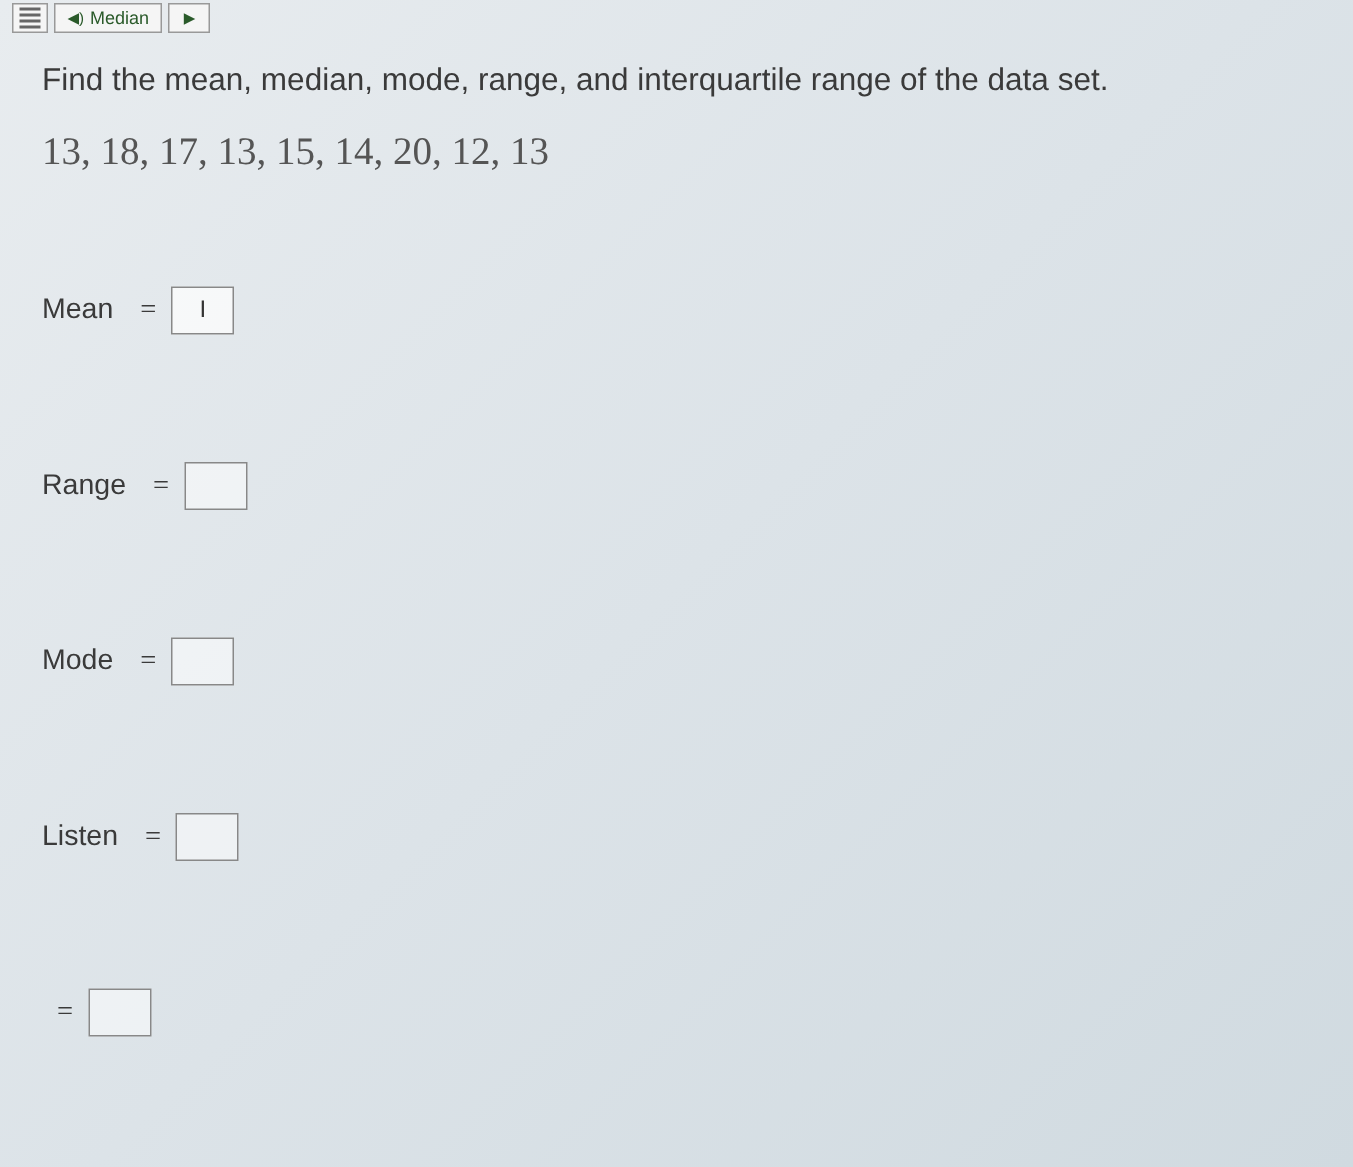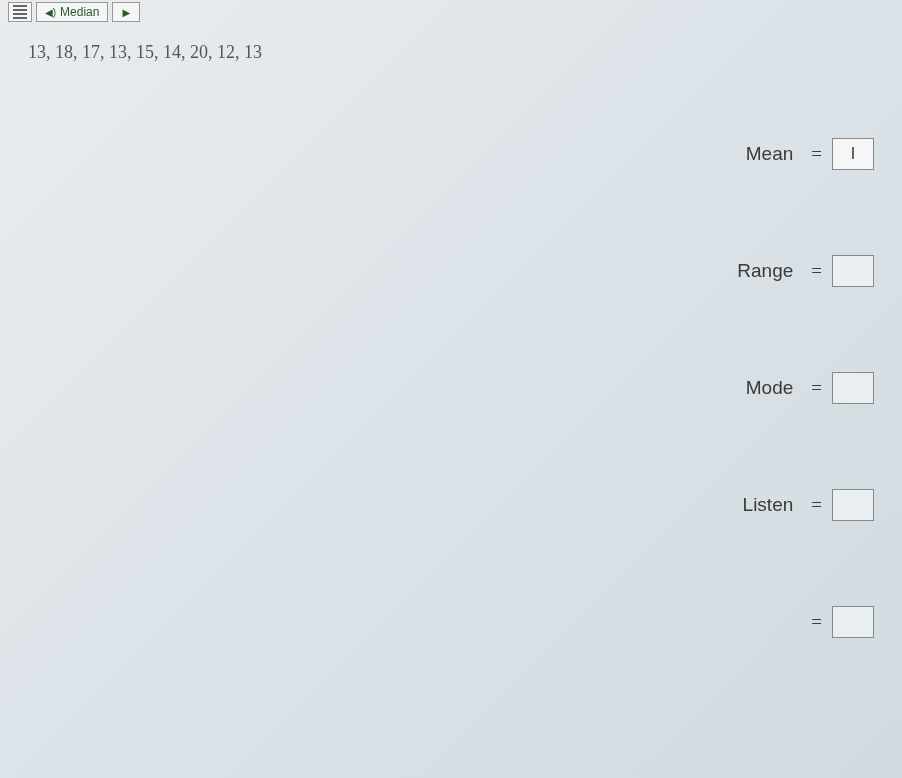--- a/index.html
+++ b/index.html
@@ -71,32 +71,31 @@
     .content {
       padding: 18px 28px;
     }
     .question {
       font-size: 21px;
       color: #3a3a3a;
       margin-bottom: 20px;
       font-weight: 400;
     }
     .data-set {
-      font-size: 18px;
+      font-size: 26px;
       color: #555;
       margin-bottom: 75px;
       font-family: 'Times New Roman', serif;
     }
     .answer-row {
       display: flex;
       align-items: center;
       margin-bottom: 85px;
       font-size: 19px;
       color: #3a3a3a;
-      justify-content: flex-end;
     }
     .answer-row:last-of-type {
       margin-bottom: 40px;
     }
     .label {
       margin-right: 8px;
     }
     .equals {
       margin: 0 10px;
       font-family: 'Times New Roman', serif;
@@ -129,20 +128,21 @@
   <button class="listen-btn">
     <span class="sound-icon">◀)</span>
     <span>Median</span>
   </button>
   <button class="play-btn">
     <span>▶</span>
   </button>
 </div>
 
 <div class="content">
+  <div class="question">Find the mean, median, mode, range, and interquartile range of the data set.</div>
   <div class="data-set">13, 18, 17, 13, 15, 14, 20, 12, 13</div>
 
   <div class="answer-row">
     <span class="label">Mean</span>
     <span class="equals">=</span>
     <input type="text" class="input-box active" value="I" style="">
   </div>
 
   <div class="answer-row">
     <span class="label">Range</span>

